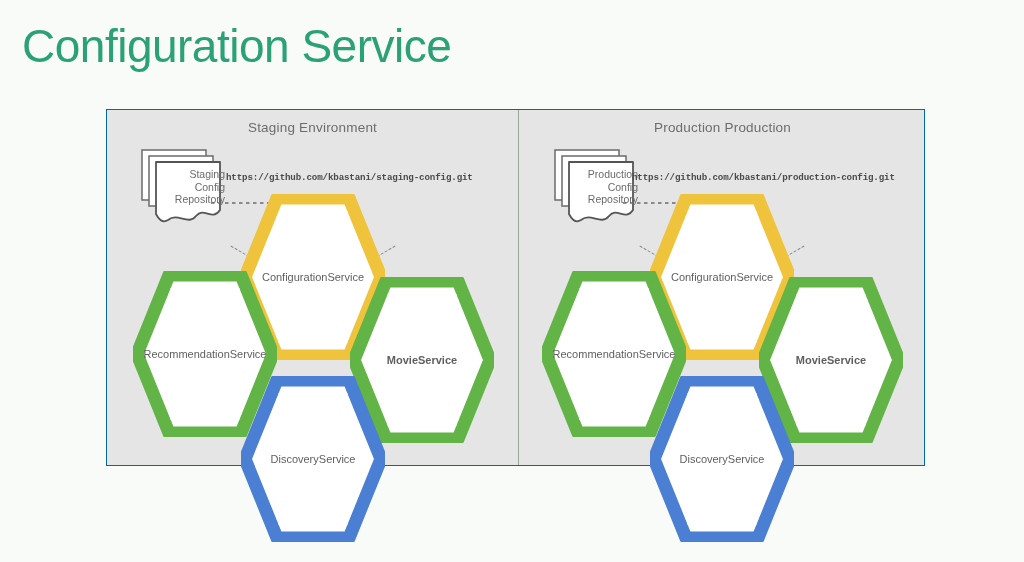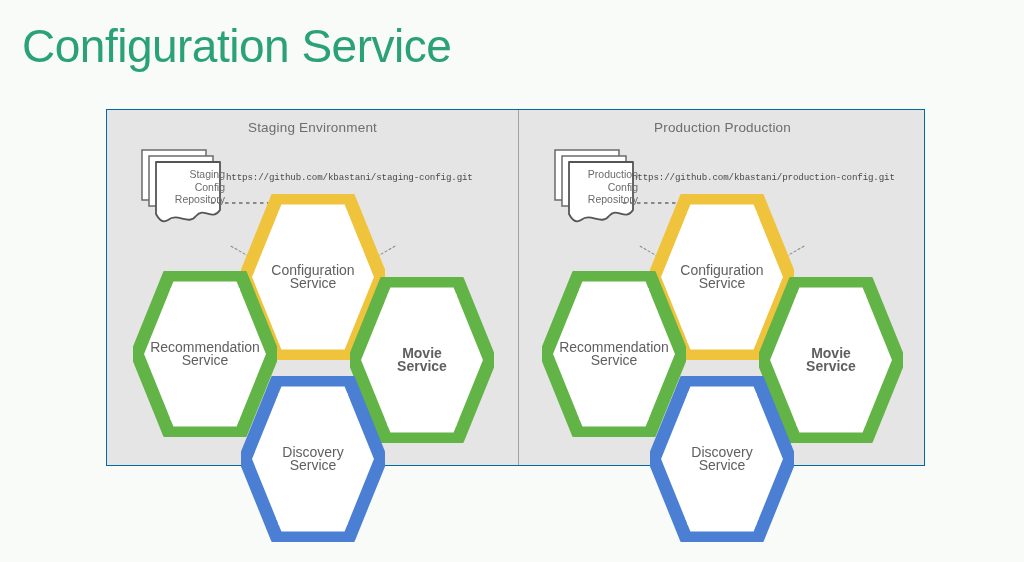--- a/index.html
+++ b/index.html
@@ -90,21 +90,21 @@
     line-height: 12.5px;
     color: #6b6b6b;
   }
 
   
   .git-url {
     position: absolute;
     top: 62px;
     font-family: "Liberation Mono", "DejaVu Sans Mono", monospace;
     font-size: 9.2px;
-    font-weight: normal;
+    font-weight: bold;
     letter-spacing: -0.15px;
     color: #4a4a4a;
     white-space: nowrap;
   }
   .panel.staging    .git-url { left: 119px; }
   .panel.production .git-url { left: 113px; }
 
   
   .repo-arrow {
     position: absolute;
@@ -130,24 +130,24 @@
   }
   .hex svg { display: block; width: 144px; height: 166px; }
 
   .hex-label {
     position: absolute;
     left: 0;
     top: 0;
     width: 144px;
     height: 166px;
     display: flex;
-    flex-direction: column;
+    flex-direction: row;
     align-items: center;
     justify-content: center;
-    font-size: 14px;
+    font-size: 11px;
     line-height: 13px;
     color: #5f5f5f;
     text-align: center;
     pointer-events: none;
   }
 
   
   .hex.config  { left: 134px; top: 4px;   }
   .hex.recomm  { left: 26px;  top: 81px;  }
   .hex.movie   { left: 243px; top: 87px; font-weight: bold;  }

